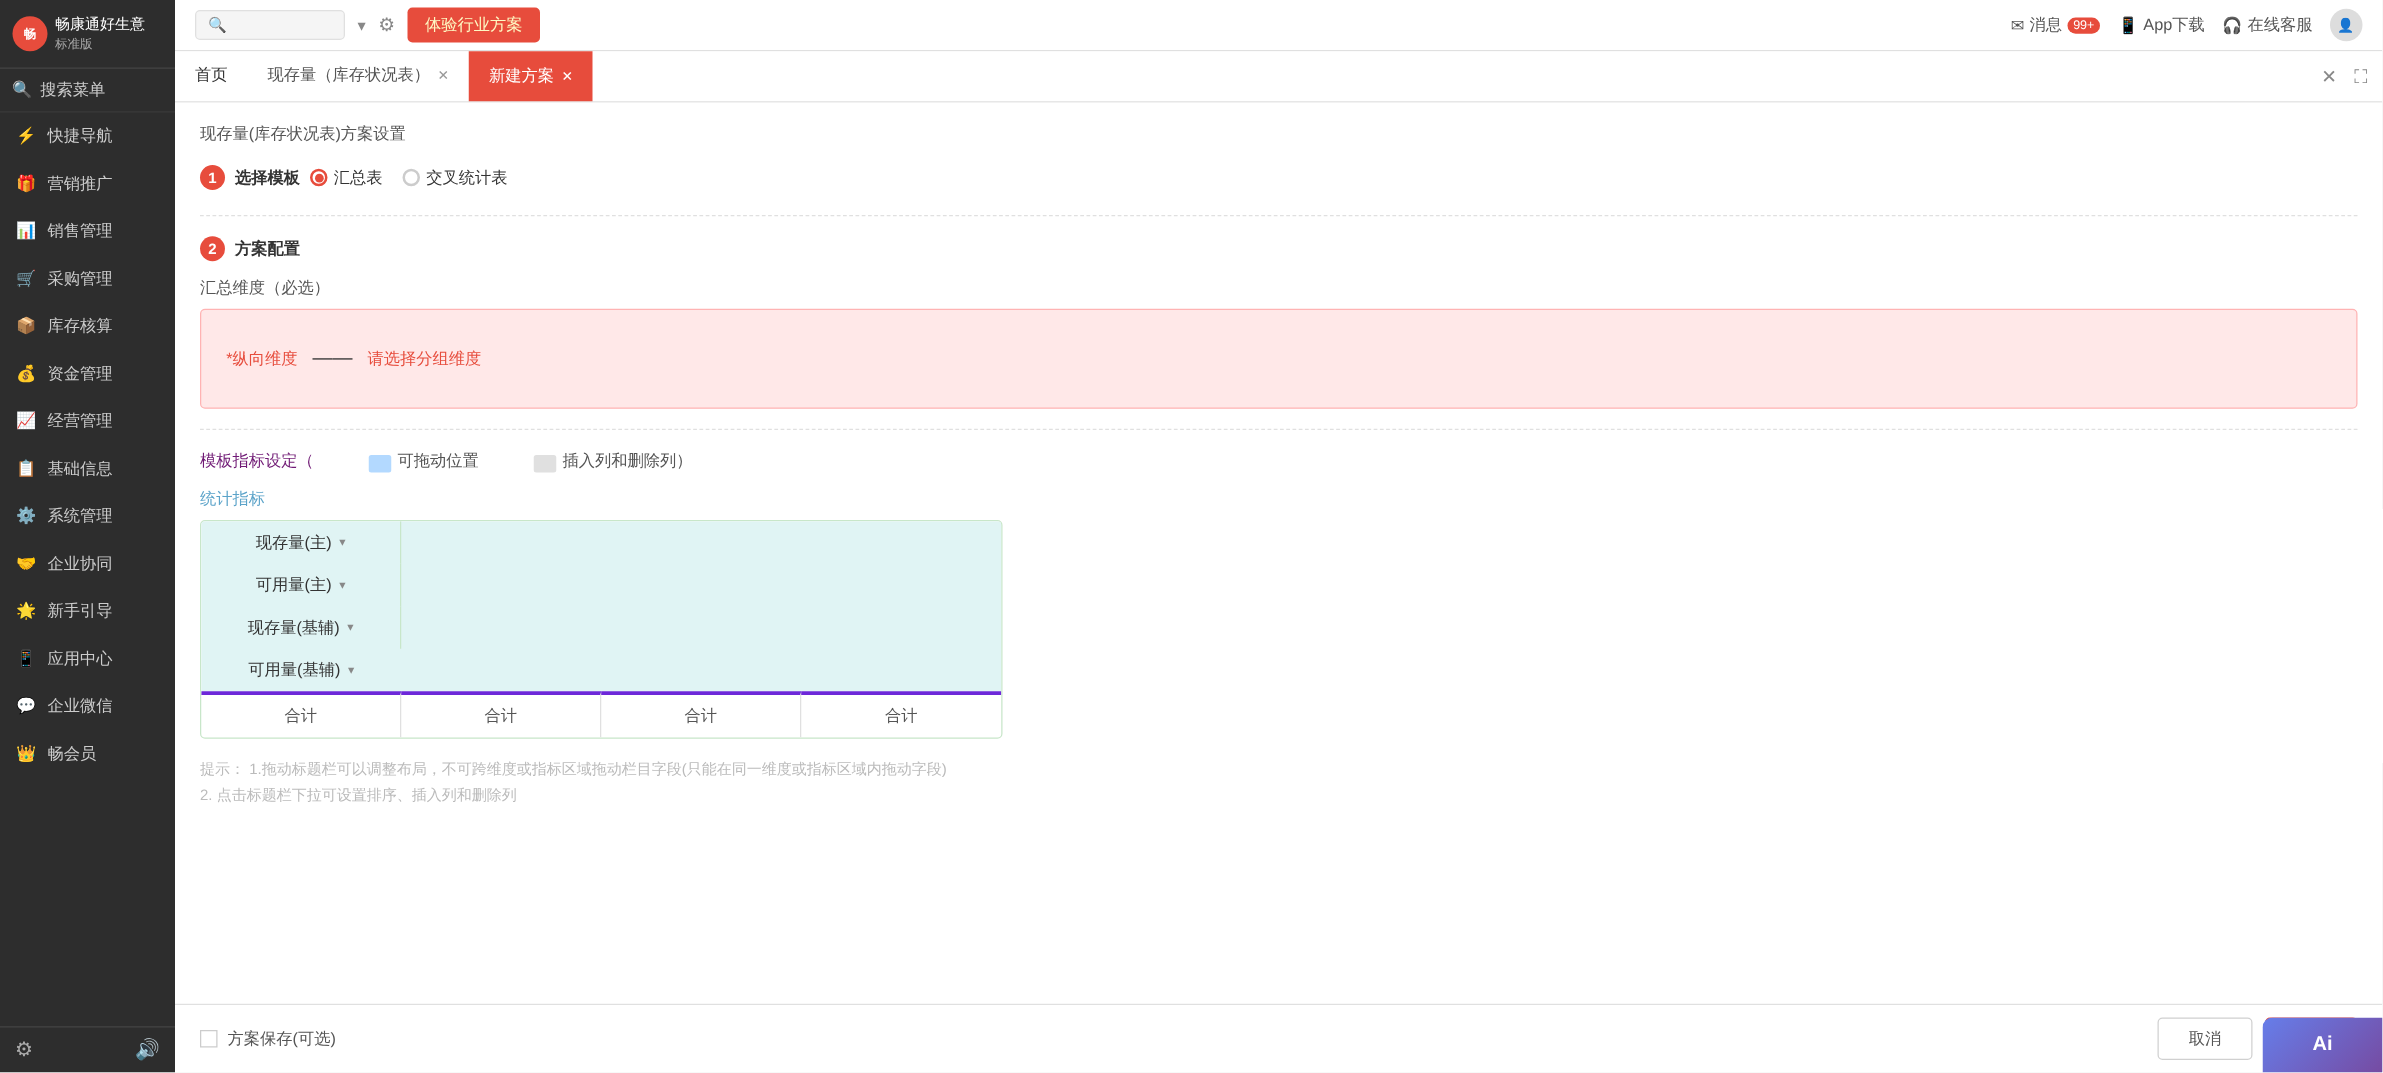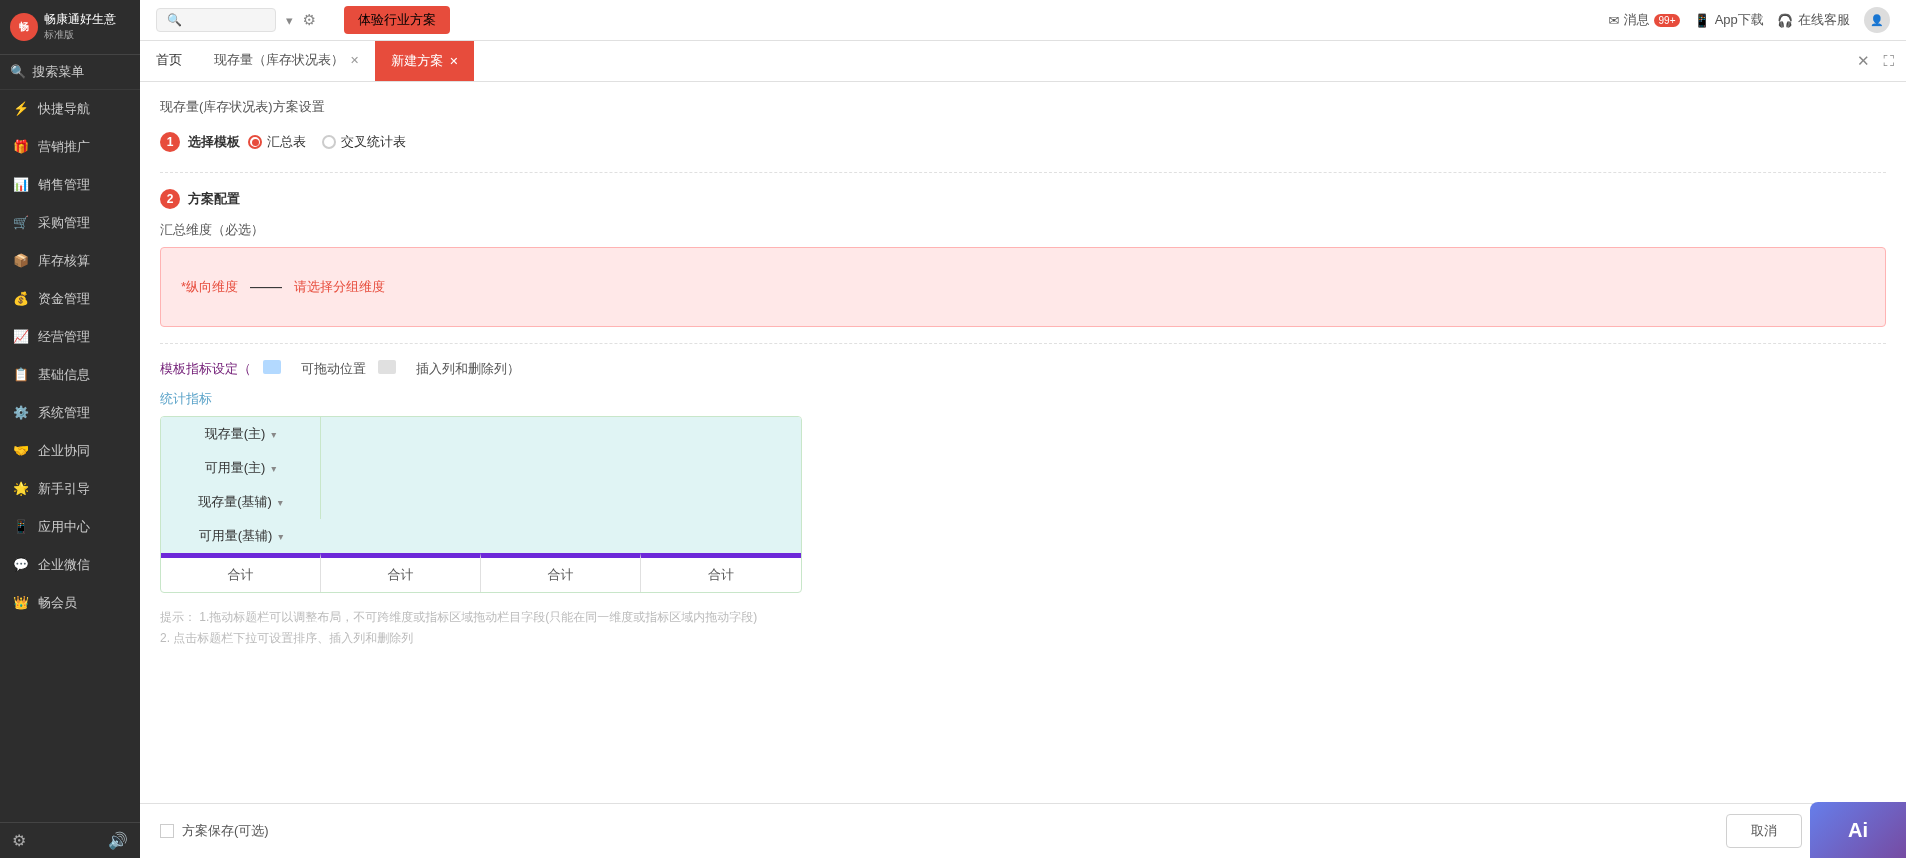--- a/index.html
+++ b/index.html
@@ -73,22 +73,22 @@
       padding: 4px 10px; width: 120px; font-size: 12px; color: #999;
       display: flex; align-items: center; gap: 4px;
     }
     .topbar-right { display: flex; align-items: center; gap: 14px; font-size: 13px; color: #555; }
     .topbar-right-item { display: flex; align-items: center; gap: 4px; cursor: pointer; }
     .badge {
       background: #e74c3c; color: #fff; border-radius: 10px;
       padding: 1px 5px; font-size: 10px; min-width: 18px; text-align: center;
     }
     .topbar-btn {
-      background: #e74c3c; color: #000000; border: none; border-radius: 4px;
-      padding: 5px 14px; cursor: pointer; font-size: 13px; margin-left: 18px;
+      background: #e74c3c; color: #fef9c3; border: none; border-radius: 4px;
+      padding: 5px 14px; cursor: pointer; font-size: 13px;
     }
     .topbar-avatar {
       background: #ddd; border-radius: 50%; width: 26px; height: 26px;
       display: flex; align-items: center; justify-content: center; font-size: 11px; color: #888;
     }
     .topbar-gear { cursor: pointer; color: #888; font-size: 15px; }
 
     
     .tabbar {
       background: #fff;
@@ -151,21 +151,21 @@
       min-height: 80px;
     }
     .dimension-required { color: #e74c3c; font-size: 13px; }
     .dimension-arrow { color: #333; font-size: 16px; }
     .dimension-placeholder { color: #e74c3c; font-size: 13px; }
 
     
     .indicators-row { display: flex; align-items: center; gap: 12px; margin-bottom: 12px; }
     .indicator-label { font-size: 13px; color: #701a75; }
     .indicator-drag {
-      display: flex; align-items: flex-start; gap: 20px; font-size: 13px; color: #555;
+      display: flex; align-items: flex-end; gap: 5px; font-size: 13px; color: #555; margin-left: 32px;
     }
     .indicator-box-drag {
       width: 18px; height: 14px; background: #b3d9ff; border-radius: 2px;
     }
     .indicator-box-nodrag {
       width: 18px; height: 14px; background: #e0e0e0; border-radius: 2px;
     }
 
     
     .stats-section { margin-bottom: 12px; }
@@ -173,21 +173,21 @@
     .stats-table { border: 1px solid #c8e6c9; border-radius: 4px; overflow: hidden; width: fit-content; }
     .stats-table-row { display: flex; }
     .stats-table-header { background: #e0f4f4; flex-direction: column; }
     .stats-cell {
       width: 160px; padding: 8px 12px; text-align: center; font-size: 13px; color: #333;
       border-right: 1px solid #c8e6c9; display: flex; align-items: center; justify-content: center; gap: 6px;
     }
     .stats-cell:last-child { border-right: none; }
     .stats-cell-body {
       width: 160px; padding: 8px 12px; text-align: center; font-size: 13px; color: #555;
-      border-right: 1px solid #e0e0e0; border-top: 5px solid #6d28d9;
+      border-right: 1px solid #e0e0e0; border-top: 3px solid #6d28d9;
     }
     .stats-cell-body:last-child { border-right: none; }
     .chevron-down { color: #888; font-size: 10px; }
 
     
     .tips { color: #bbb; font-size: 12px; margin-top: 16px; }
     .tips p { margin-bottom: 4px; }
 
     
     .footer-bar {
@@ -204,22 +204,22 @@
     }
     .btn-query {
       background: #e74c3c; border: none; border-radius: 4px;
       padding: 7px 24px; cursor: pointer; font-size: 13px; color: #fff;
     }
 
     
     .ai-badge {
       position: fixed; bottom: 0; right: 0;
       background: linear-gradient(135deg, #667eea, #764ba2);
-      color: #fff; font-size: 20px; font-weight: bold;
-      width: 96px; height: 56px;
+      color: #fff; font-size: 16px; font-weight: bold;
+      width: 96px; height: 44px;
       display: flex; align-items: center; justify-content: center;
       border-radius: 8px 0 0 0;
       cursor: pointer;
     }
   </style>
 </head>
 <body>
 
 <div class="sidebar">
   <div class="sidebar-logo">

